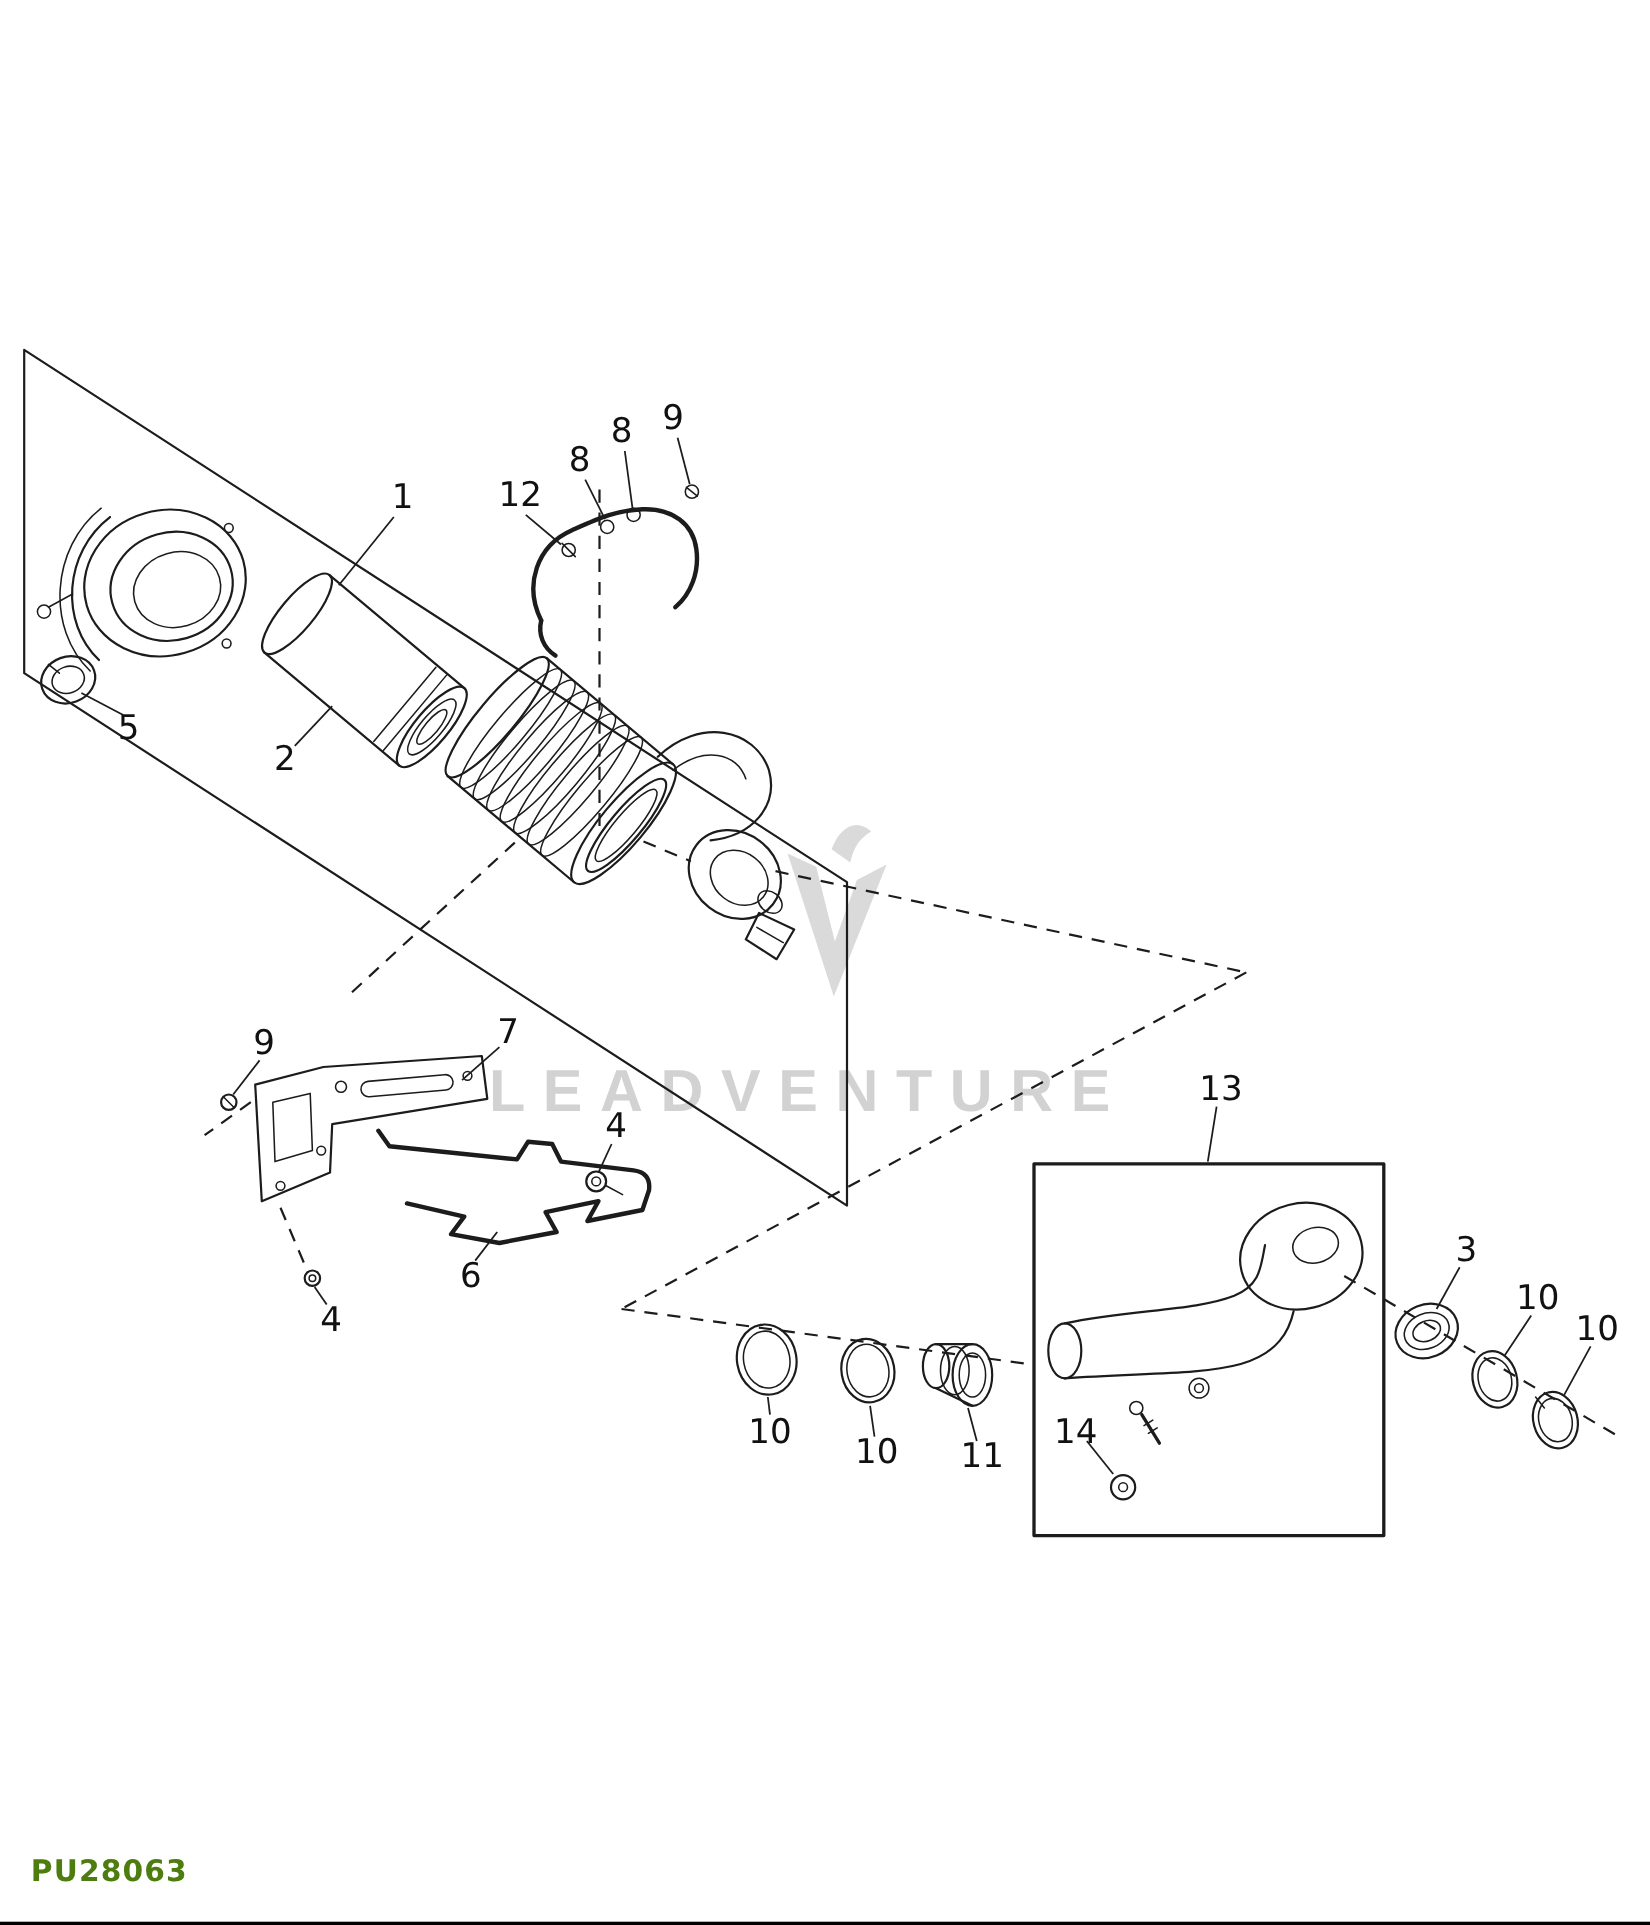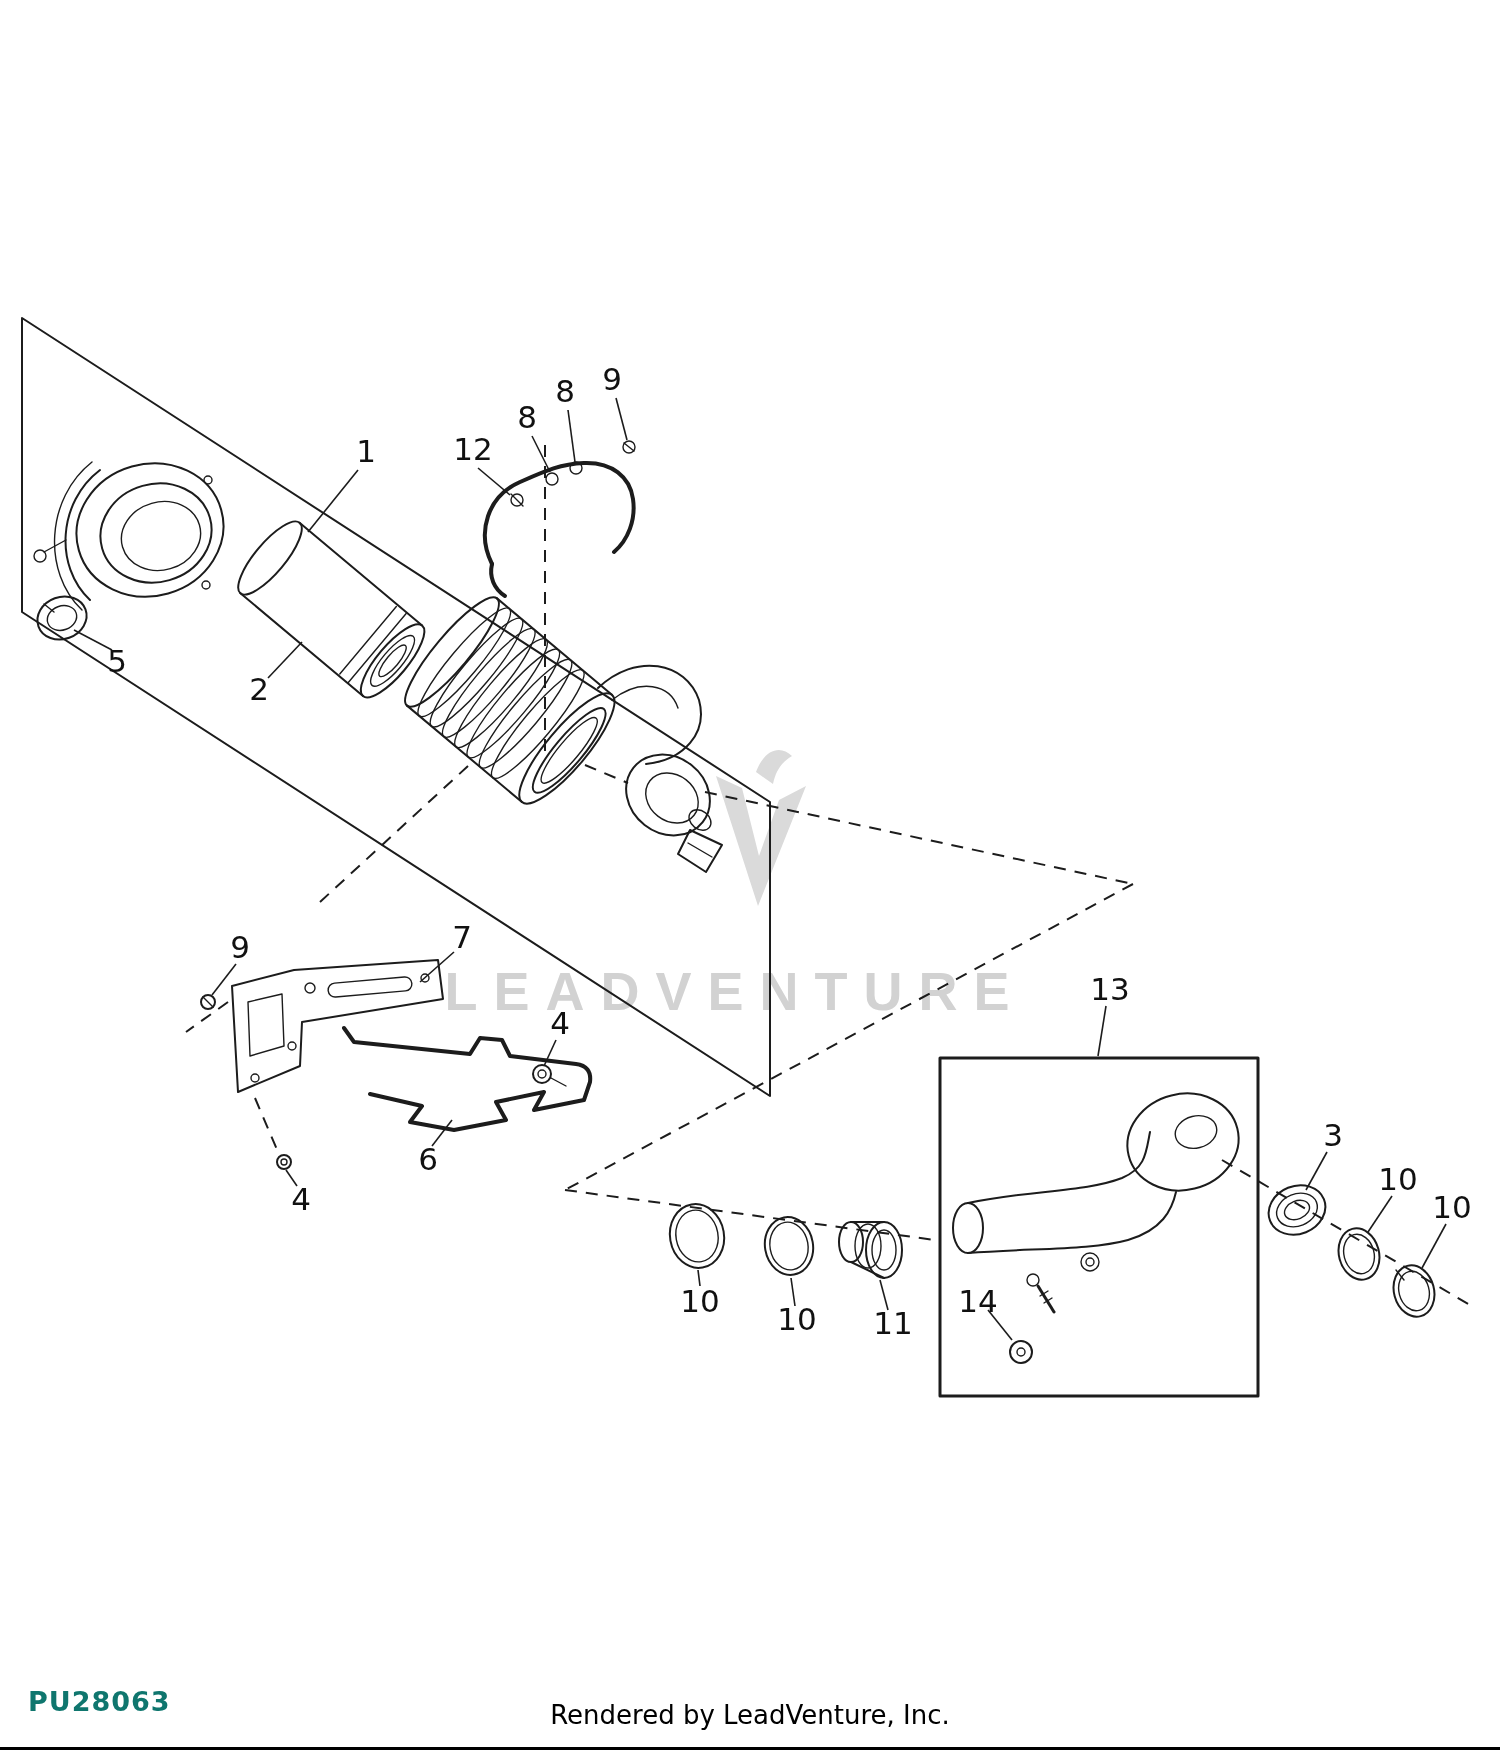--- a/index.html
+++ b/index.html
@@ -13,21 +13,21 @@
   .thick{stroke-width:3;}
   .wire{stroke-width:4;}
   .dash{stroke:#1c1c1c;stroke-width:2;fill:none;stroke-dasharray:12 9;}
   .leader{stroke:#1c1c1c;stroke-width:1.6;fill:none;}
   .callout{font-family:"DejaVu Sans",sans-serif;font-size:31px;fill:#111;}
   .wm{font-family:"Liberation Sans",sans-serif;font-size:54px;letter-spacing:16px;
       fill:#d2d2d2;font-weight:600;}
   .wm-logo{fill:#dadada;stroke:none;}
 
   .part-code{position:absolute;left:28px;top:1686px;font-size:27px;font-weight:bold;
-             color:#0f766e;letter-spacing:1px;}
+             color:#4d7c0f;letter-spacing:1px;}
   .footer-credit{position:absolute;left:0;top:1700px;width:100%;text-align:center;
                  font-size:26px;color:#000;}
   .bottom-rule{position:absolute;left:0;top:1747px;width:100%;height:3px;background:#000;}
 </style>
 </head>
 <body>
 
 <div class="stage">
 
   <svg width="1500" height="1750" viewBox="0 0 1500 1750">
@@ -248,16 +248,15 @@
       <text class="callout" x="1398" y="1190" text-anchor="middle">10</text>
       <text class="callout" x="1452" y="1218" text-anchor="middle">10</text>
       <text class="callout" x="700" y="1312" text-anchor="middle">10</text>
       <text class="callout" x="797" y="1330" text-anchor="middle">10</text>
       <text class="callout" x="893" y="1334" text-anchor="middle">11</text>
       <text class="callout" x="978" y="1312" text-anchor="middle">14</text>
     </g>
   </svg>
 
   <div class="part-code">PU28063</div>
-  <div class="footer-credit">Rendered by LeadVenture, Inc.</div>
   <div class="bottom-rule"></div>
 
 </div>
 
 </body></html>

